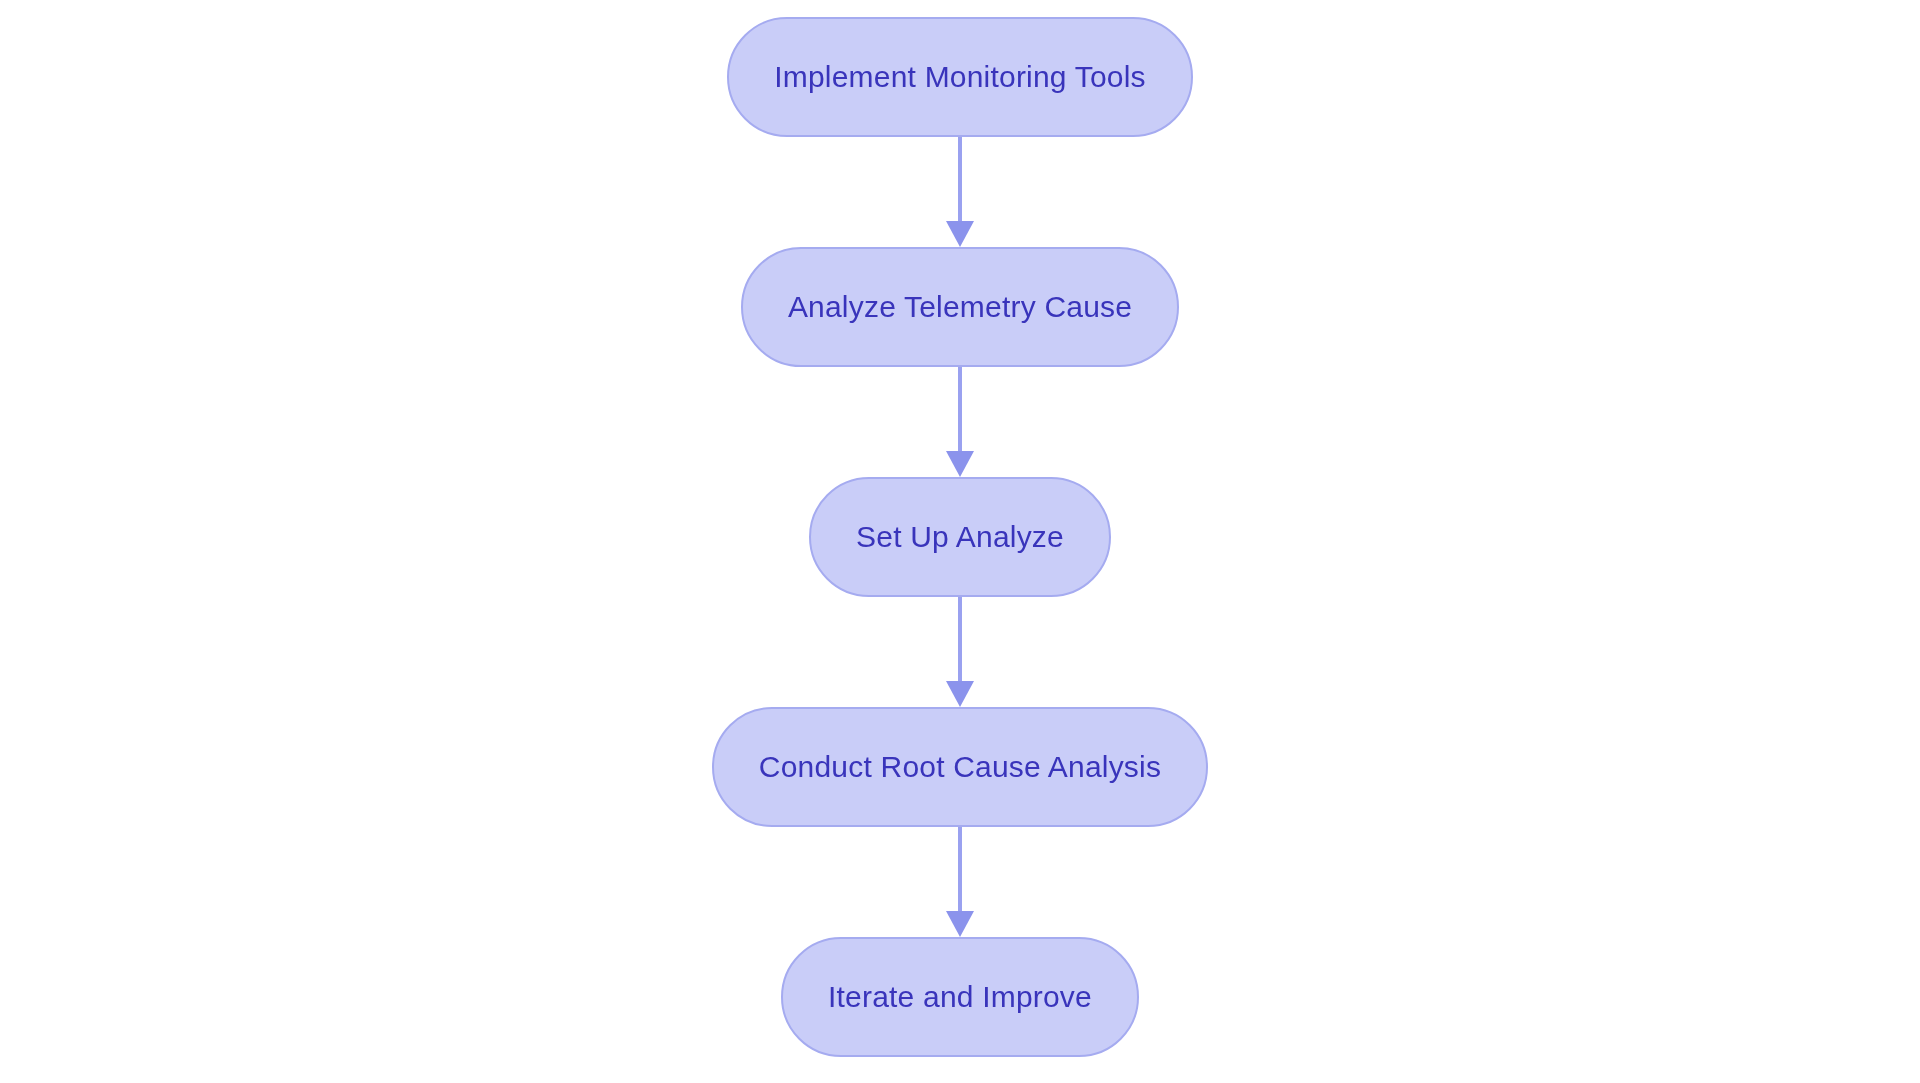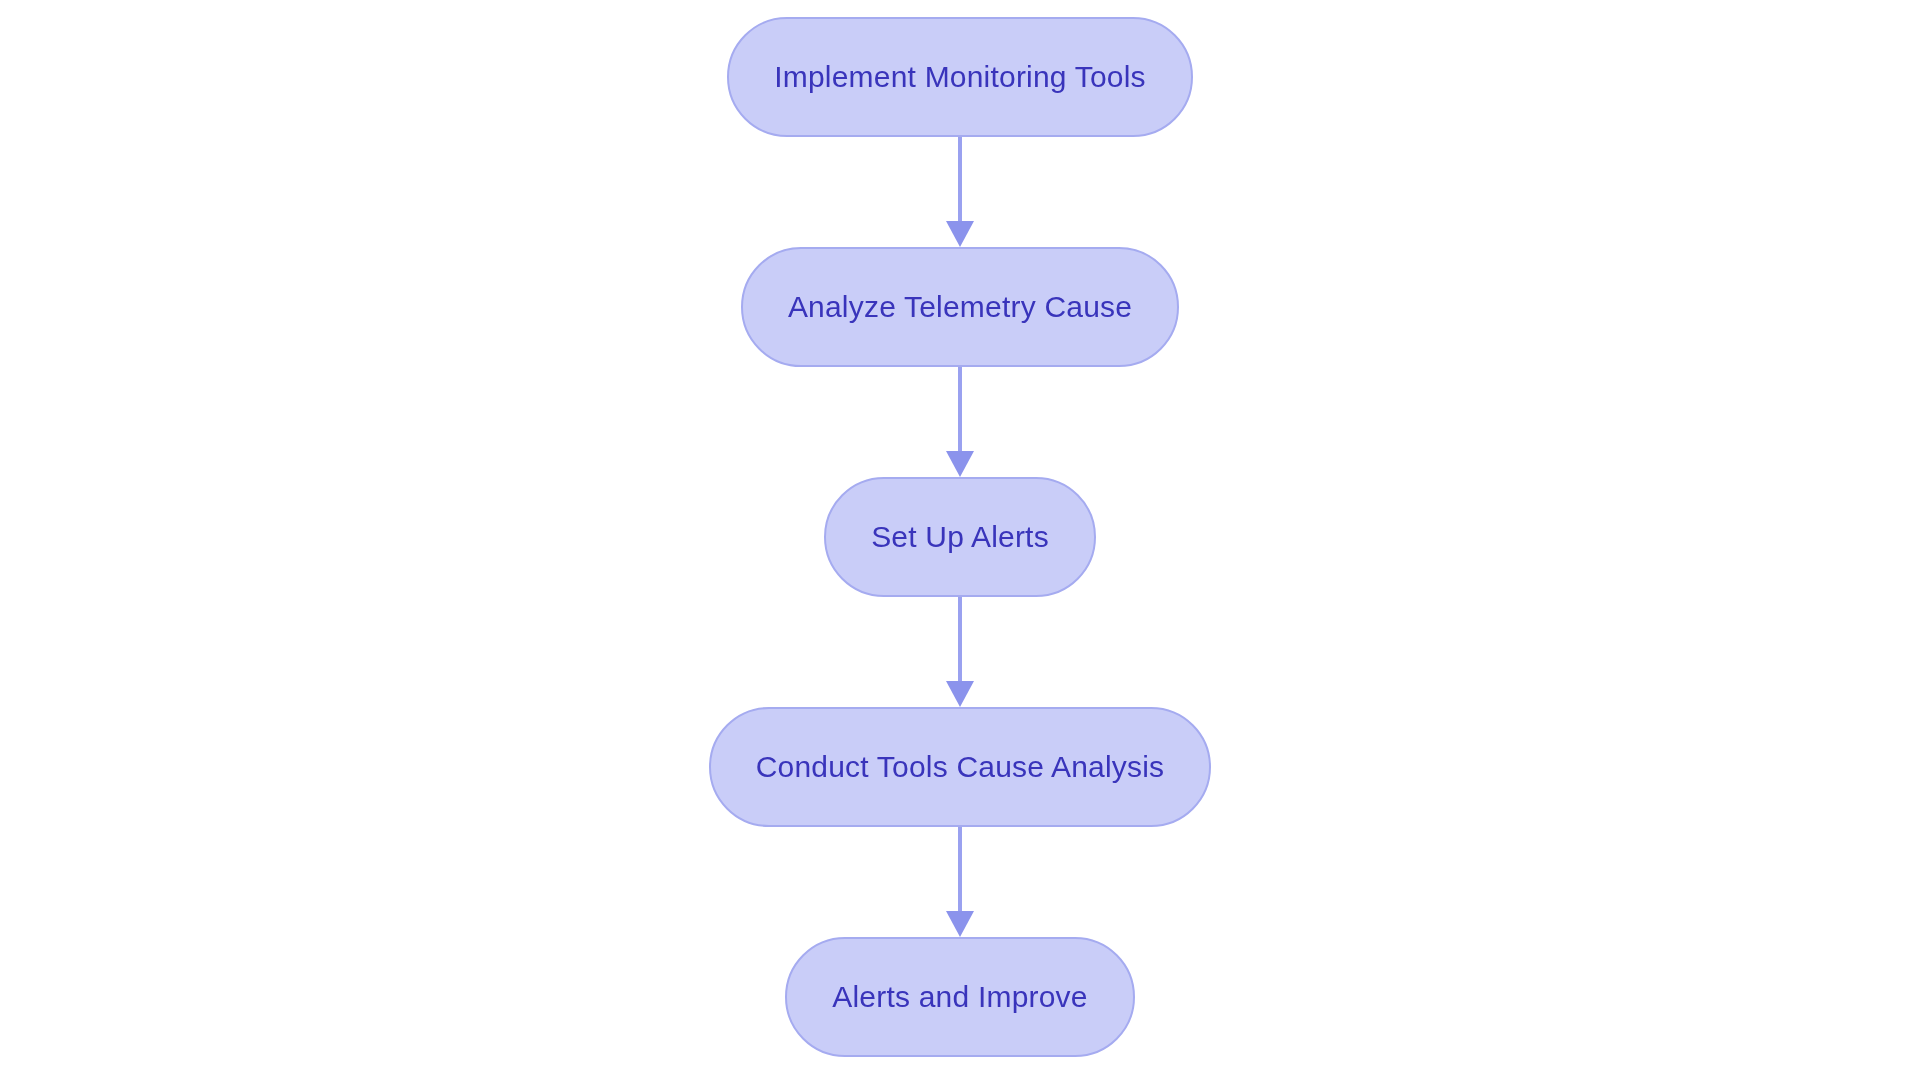--- a/index.html
+++ b/index.html
@@ -80,34 +80,34 @@
   <div class="flow-node">
     <span class="node-label">Analyze Telemetry Cause</span>
   </div>
 
   <div class="flow-arrow">
     <div class="shaft"></div>
     <div class="head"></div>
   </div>
 
   <div class="flow-node">
-    <span class="node-label">Set Up Alerts</span>
+    <span class="node-label">Set Up Analyze</span>
   </div>
 
   <div class="flow-arrow">
     <div class="shaft"></div>
     <div class="head"></div>
   </div>
 
   <div class="flow-node">
-    <span class="node-label">Conduct Tools Cause Analysis</span>
+    <span class="node-label">Conduct Root Cause Analysis</span>
   </div>
 
   <div class="flow-arrow">
     <div class="shaft"></div>
     <div class="head"></div>
   </div>
 
   <div class="flow-node">
-    <span class="node-label">Alerts and Improve</span>
+    <span class="node-label">Iterate and Improve</span>
   </div>
 
 </div>
 
 </body></html>

